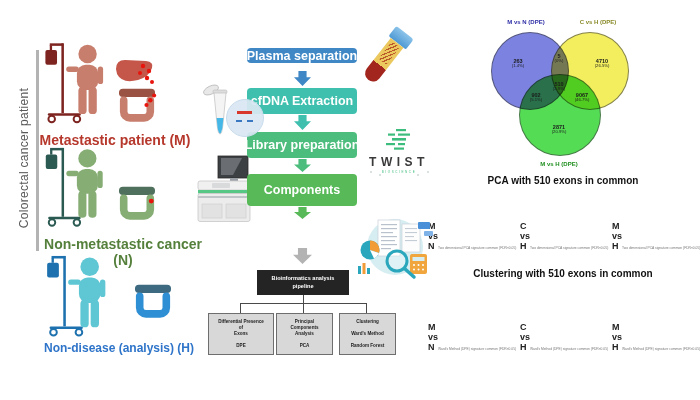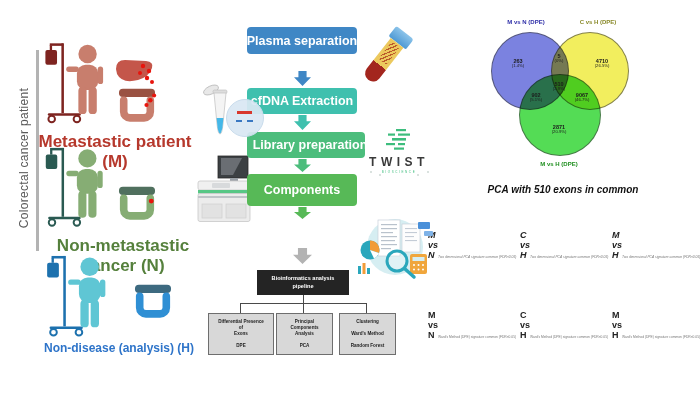--- a/index.html
+++ b/index.html
@@ -4,21 +4,21 @@
 <style>
   html,body{margin:0;padding:0;background:#fff;}
   .page{position:relative;width:700px;height:400px;background:#fff;overflow:hidden;
         font-family:"Liberation Sans",sans-serif;-webkit-font-smoothing:antialiased;}
 
   
   .vlabel{position:absolute;left:24px;top:158px;transform:translate(-50%,-50%) rotate(-90deg);
           white-space:nowrap;font-size:12px;color:#595959;letter-spacing:.3px;}
   .bracket-line{position:absolute;left:36px;top:50px;width:2.5px;height:201px;background:#b3b3b3;}
   .patient-row{position:absolute;}
-  .p-label{position:absolute;text-align:center;font-size:17px;font-weight:bold;color:var(--c-label);}
+  .p-label{position:absolute;text-align:center;font-size:14px;font-weight:bold;color:var(--c-label);}
   .person-fill{fill:var(--person);} .pole-fill{fill:var(--pole);}
   .wheel{fill:none;stroke:var(--pole);stroke-width:2;}
   .colon-u{fill:none;stroke:var(--colon);stroke-width:8;stroke-linecap:round;}
   .colon-top{fill:var(--colontop);} .liver{fill:var(--liver);}
   .tumor{fill:#e8150d;}
 
   
   .flow-box{position:absolute;left:247px;width:110px;border-radius:4px;color:#fff;display:flex;
             align-items:center;justify-content:center;font-size:12.5px;font-weight:600;z-index:3;
             white-space:nowrap;}
@@ -163,25 +163,25 @@
         <rect class="person-fill" x="48" y="47" width="8.5" height="28" rx="4"></rect>
       </g>
     </svg>
     <svg class="icon-abs" style="left:131px;top:282px;" width="44" height="38" viewBox="0 0 44 40">
       <rect class="colon-top" x="3" y="3" width="38" height="8.5" rx="4.2"></rect>
       <path class="colon-u" d="M8,15 v12 a6.5,6.5 0 0 0 6.5,6.5 h15 a6.5,6.5 0 0 0 6.5,-6.5 v-12"></path>
     </svg>
     <div class="p-label" style="left:30px;top:341px;width:178px;font-size:12px;">Non-disease (analysis) (H)</div>
   </div>
 
-  <div class="flow-box" style="top: 27px; height: 27px; background: rgb(63, 135, 197);">Plasma separation</div>
+  <div class="flow-box" style="top: 48px; height: 15px; background: rgb(63, 135, 197);">Plasma separation</div>
   <div class="flow-arrow" style="top: 71px; height: 15px; background: rgb(63, 135, 197);"></div>
   <div class="flow-box" style="top: 88px; height: 26px; background: rgb(63, 192, 174);">cfDNA Extraction</div>
   <div class="flow-arrow" style="top: 115px; height: 15px; background: rgb(63, 192, 174);"></div>
-  <div class="flow-box" style="top: 132px; height: 26px; background: rgb(76, 189, 124); padding-left: 8px;">Library preparation</div>
+  <div class="flow-box" style="top: 132px; height: 26px; background: rgb(76, 189, 124);">Library preparation</div>
   <div class="flow-arrow" style="top: 159px; height: 13px; background: rgb(76, 189, 124);"></div>
   <div class="flow-box" style="top: 174px; height: 32px; background: rgb(87, 185, 87);">Components</div>
   <div class="flow-arrow" style="top: 207px; height: 12px; background: rgb(87, 185, 87);"></div>
   <div class="flow-arrow" id="gray-arrow" style="top: 248px; height: 16px; left: 293px; width: 19px; background: rgb(179, 179, 179);"></div>
 
   <div class="btube-wrap">
     <div class="btube">
         <div class="cap"></div>
         <div class="body">
           <div class="dna"></div>
@@ -331,21 +331,21 @@
     <div class="vreg" style="left:104px;top:86px;">
       <span class="v">9067</span>
       <span class="p">(46.7%)</span>
       </div>
     <div class="vreg" style="left:81px;top:118px;">
       <span class="v">2871</span>
       <span class="p">(20.9%)</span>
       </div>
   </div>
 
-  <div class="sec" style="top:184px;font-style:italic;">
+  <div class="sec" style="top:175px;">
     <div class="sec-title">PCA with 510 exons in common</div>
     <div class="panel-row">
       <div class="panel">
         <div class="panel-title">M vs N</div>
         <div class="panel-sub">Two dimensional PCA signature common (FDR&lt;0.05)</div>
         <svg class="scatter" width="66" height="64" viewBox="0 0 66 64">
           <rect class="plotbg" x="4" y="0.5" width="61.5" height="59"></rect>
           <line class="grid" x1="35" y1="1" x2="35" y2="59"></line>
             <line class="grid" x1="4.5" y1="30" x2="65" y2="30"></line>
           <path class="tick" d="M12,59.5 v2.5 M27,59.5 v2.5 M42,59.5 v2.5 M57,59.5 v2.5 M4,8 h-2.5 M4,22 h-2.5 M4,36 h-2.5 M4,50 h-2.5"></path>
@@ -600,20 +600,21 @@
               <circle cx="39.4" cy="43.6" r="0.9" fill="#d9534f"></circle>
               <circle cx="55.5" cy="51.0" r="0.8" fill="#efe04a"></circle>
               <circle cx="55.5" cy="53.8" r="0.8" fill="#d9534f"></circle>
             </g>
           </svg>
       </div>
     </div>
   </div>
 
   <div class="sec" style="top:268px;">
+    <div class="sec-title">Clustering with 510 exons in common</div>
     <div class="panel-row">
       <div class="panel clus-panel">
         <div class="panel-title">M vs N</div>
         <div class="panel-sub">Ward's Method (DPE) signature common (FDR&lt;0.05)</div>
         <svg class="dendro" width="66" height="72" viewBox="0 0 66 72">
           <path class="tick" d="M8,4 V69 M8,4 h-2 M8,17 h-2 M8,30 h-2 M8,43 h-2 M8,56 h-2 M8,69 h-2"></path>
         <g stroke="#8a8a8a" stroke-width="0.5" fill="none">
               <line x1="13.6" y1="60.7" x2="13.6" y2="63.0"></line>
               <line x1="16.0" y1="61.1" x2="16.0" y2="63.0"></line>
               <line x1="13.6" y1="59.5" x2="13.6" y2="60.7"></line>

